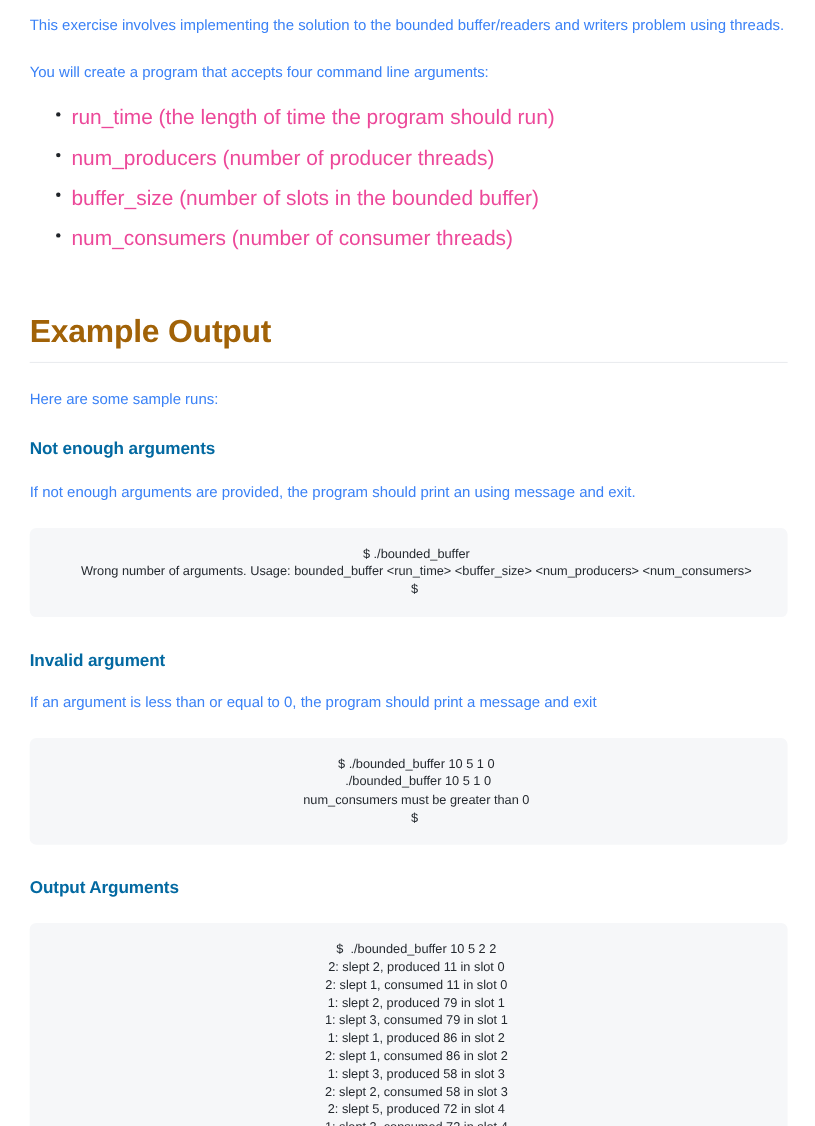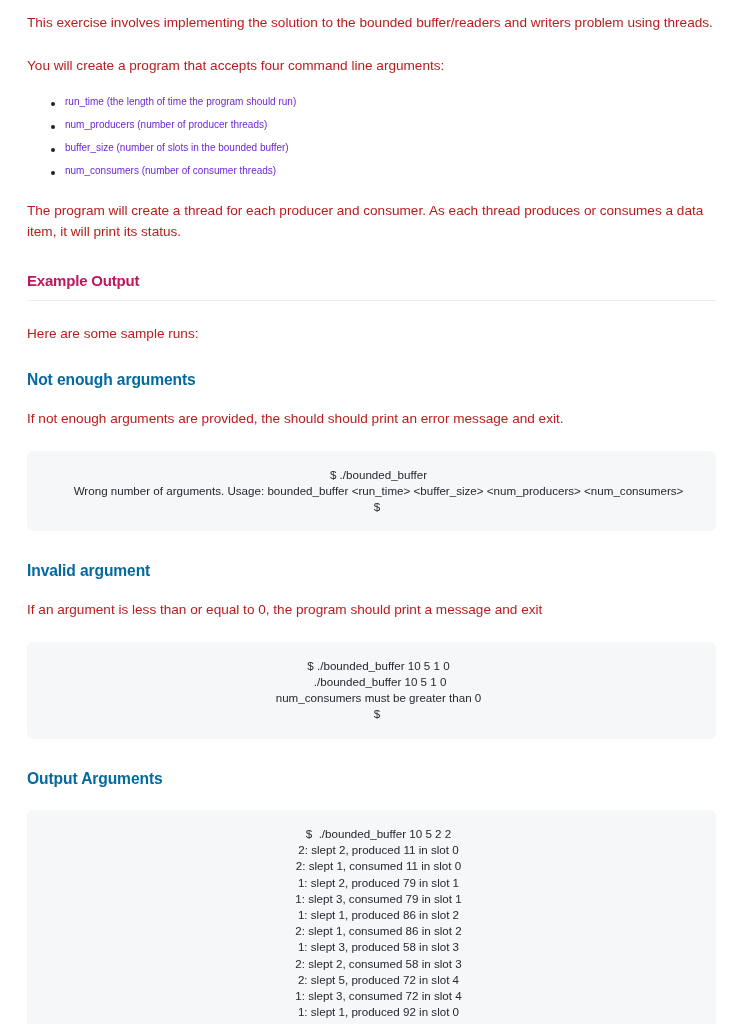--- a/index.html
+++ b/index.html
@@ -17,60 +17,60 @@
     -webkit-font-smoothing: antialiased;
   }
   .page {
     padding: 0 25px 0 27px;
     width: 741px;
   }
   p.body-text {
     font-size: 13.6px;
     line-height: 1.55;
     margin: 0;
-    color: #b91c1c;
+    color: #3b82f6;
   }
   .sp-18 { height: 18px; }
   .sp-22 { height: 22px; }
   .sp-26 { height: 26px; }
   .sp-30 { height: 30px; }
   .pad-top-12 { height: 12px; }
 
   ul.arg-list {
     margin: 0;
     padding: 0 0 0 24px;
     list-style: none;
   }
   ul.arg-list li {
-    font-size: 10px;
+    font-size: 19px;
     line-height: 1.5;
-    color: #6d28d9;
+    color: #ec4899;
     position: relative;
     padding-left: 14px;
     margin-bottom: 8px;
   }
   ul.arg-list li:last-child { margin-bottom: 0; }
   ul.arg-list li::before {
     content: "";
     position: absolute;
     left: 0;
     top: 8px;
     width: 4px;
     height: 4px;
     border-radius: 50%;
     background: #1f2328;
   }
 
   h2.section-heading {
-    font-size: 15px;
+    font-size: 29px;
     font-weight: bold;
     line-height: 1.25;
     margin: 0;
     padding: 0 0 9px 0;
-    color: #be185d;
+    color: #a16207;
     border-bottom: 1px solid #eaecef;
     letter-spacing: -0.2px;
   }
 
   h3.sub-heading {
     font-size: 15.6px;
     font-weight: bold;
     line-height: 1.25;
     margin: 0;
     color: #0369a1;
@@ -113,37 +113,36 @@
 
   <ul class="arg-list">
     <li>run_time (the length of time the program should run)</li>
     <li>num_producers (number of producer threads)</li>
     <li>buffer_size (number of slots in the bounded buffer)</li>
     <li>num_consumers (number of consumer threads)</li>
   </ul>
 
   <div class="sp-22"></div>
 
-  <p class="body-text">The program will create a thread for each producer and consumer. As each thread produces or consumes a data item, it will print its status.</p>
 
   <div class="sp-30"></div>
 
   <h2 class="section-heading">Example Output</h2>
 
   <div class="sp-22"></div>
 
   <p class="body-text">Here are some sample runs:</p>
 
   <div class="sp-26"></div>
 
   <h3 class="sub-heading">Not enough arguments</h3>
 
   <div class="sp-18"></div>
 
-  <p class="body-text">If not enough arguments are provided, the should should print an error message and exit.</p>
+  <p class="body-text">If not enough arguments are provided, the program should print an using message and exit.</p>
 
   <div class="sp-22"></div>
 
   <pre class="code-block"><code>$ ./bounded_buffer
 Wrong number of arguments. Usage: bounded_buffer &lt;run_time&gt; &lt;buffer_size&gt; &lt;num_producers&gt; &lt;num_consumers&gt;
 $ </code></pre>
 
   <div class="sp-30"></div>
 
   <h3 class="sub-heading">Invalid argument</h3>

